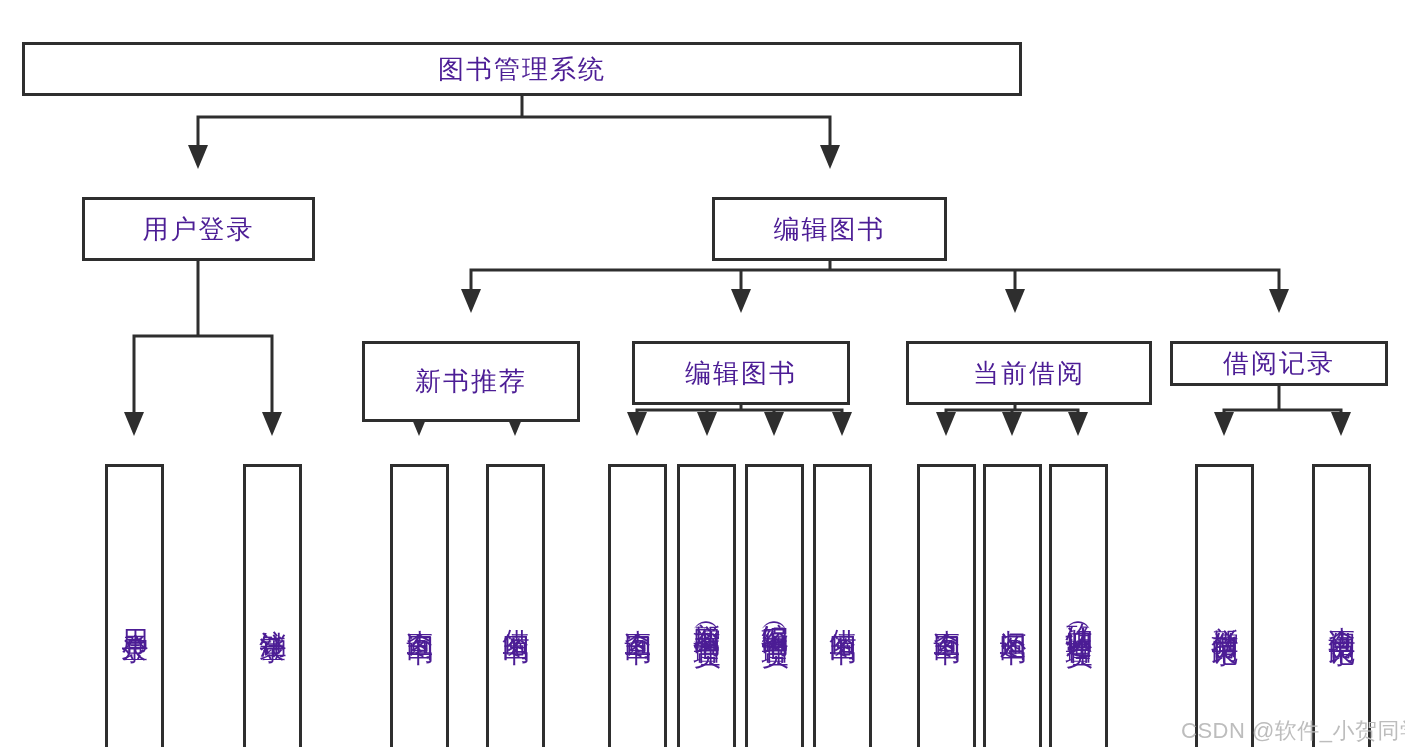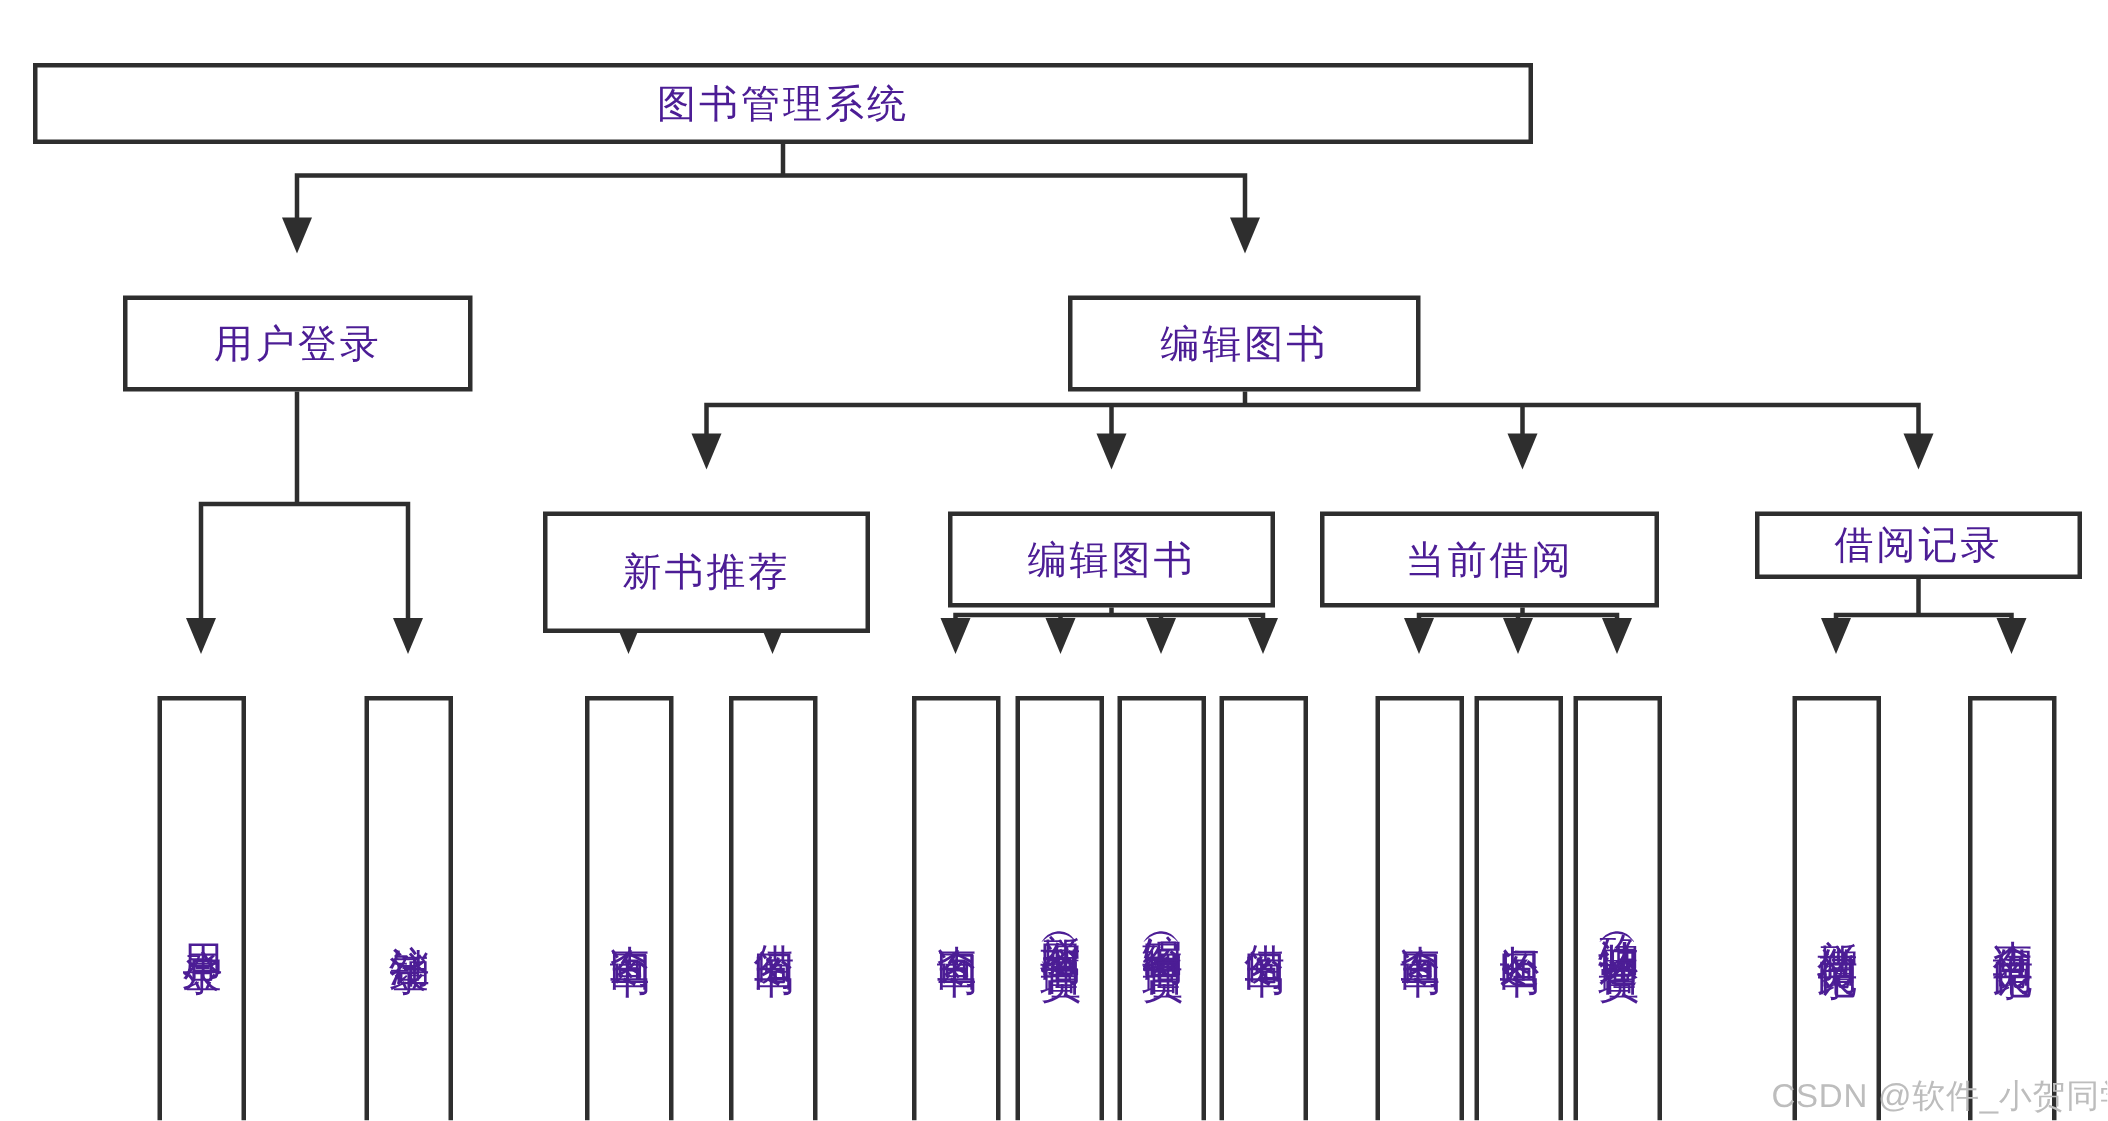--- a/index.html
+++ b/index.html
@@ -82,21 +82,21 @@
     </g>
   </svg>
 
   <div class="box h" style="left:22px;top:14px;width:1000px;height:54px">图书管理系统</div>
 
   <div class="box h" style="left:82px;top:169px;width:233px;height:64px">用户登录</div>
   <div class="box h" style="left:712px;top:169px;width:235px;height:64px">编辑图书</div>
 
   <div class="box h" style="left:362px;top:313px;width:218px;height:81px">新书推荐</div>
   <div class="box h" style="left:632px;top:313px;width:218px;height:64px">编辑图书</div>
-  <div class="box h" style="left:880px;top:313px;width:226px;height:64px">当前借阅</div>
+  <div class="box h" style="left:906px;top:313px;width:246px;height:64px">当前借阅</div>
   <div class="box h" style="left:1170px;top:313px;width:218px;height:45px">借阅记录</div>
 
   <div class="box v" style="left:105px">用户登录</div>
   <div class="box v" style="left:243px">注销登录</div>
 
   <div class="box v" style="left:390px">查询图书</div>
   <div class="box v" style="left:486px">借阅图书</div>
 
   <div class="box v" style="left:608px">查询图书</div>
   <div class="box v" style="left:677px">新增图书（管理员）</div>

